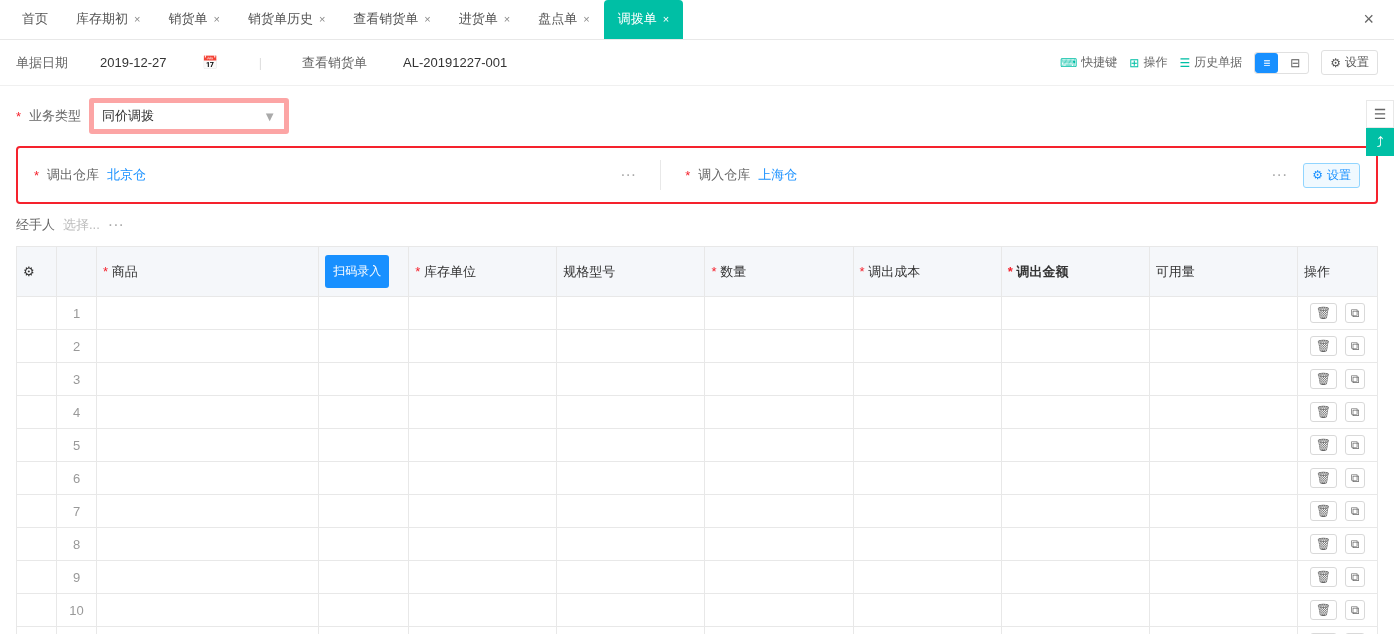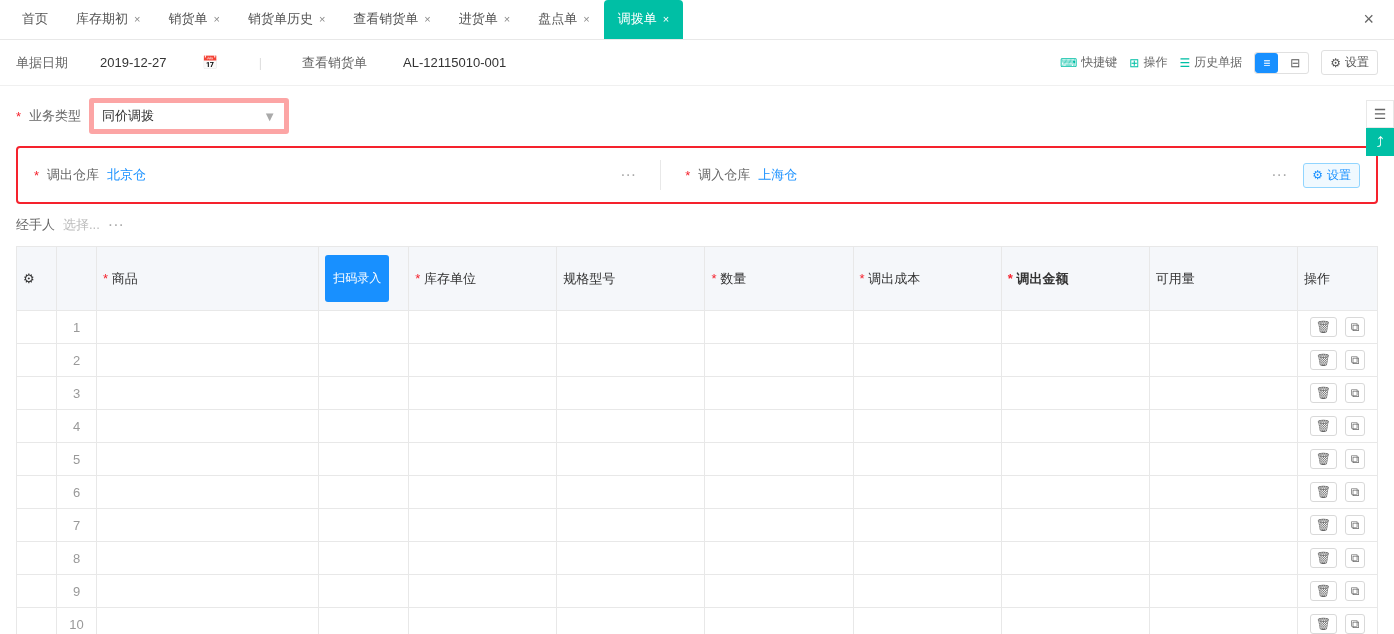--- a/index.html
+++ b/index.html
@@ -99,21 +99,21 @@
     }
     .data-table td {
       border: 1px solid #e8e8e8; padding: 6px; height: 32px;
     }
     .col-num { width: 40px; text-align: center; color: #999; }
     .col-ops { width: 80px; text-align: center; }
     .col-gear { width: 40px; text-align: center; }
     .required-col { color: #f5222d; }
     .scan-btn {
       background: #1890ff; color: #fff; border: none; border-radius: 3px;
-      padding: 15px 8px; font-size: 12px; cursor: pointer;
+      padding: 8px 8px; font-size: 12px; cursor: pointer;
     }
     .op-btn {
       background: none; border: 1px solid #d9d9d9; border-radius: 3px;
       padding: 2px 5px; cursor: pointer; color: #666; font-size: 12px;
       margin: 0 2px;
     }
     .table-container {
       padding: 0 16px;
       overflow-x: auto;
     }
@@ -172,21 +172,21 @@
   <span class="window-close">×</span>
 </div>
 
 <div class="form-header">
   <div class="form-header-left">
     <span class="field-label">单据日期</span>
     <span class="field-value">2019-12-27</span>
     <span class="date-icon">📅</span>
     <span style="margin: 0 8px; color: #e0e0e0;">|</span>
     <span class="field-label">查看销货单</span>
-    <span style="margin-left:4px;" class="field-value">AL-12115010-001</span>
+    <span style="margin-left:4px;" class="field-value">AL-20191227-001</span>
   </div>
   <div class="form-header-right">
     <div class="header-btn">
       <span style="color:#00bfa5;">⌨</span>
       <span>快捷键</span>
     </div>
     <div class="header-btn">
       <span style="color:#00bfa5;">⊞</span>
       <span>操作</span>
     </div>

